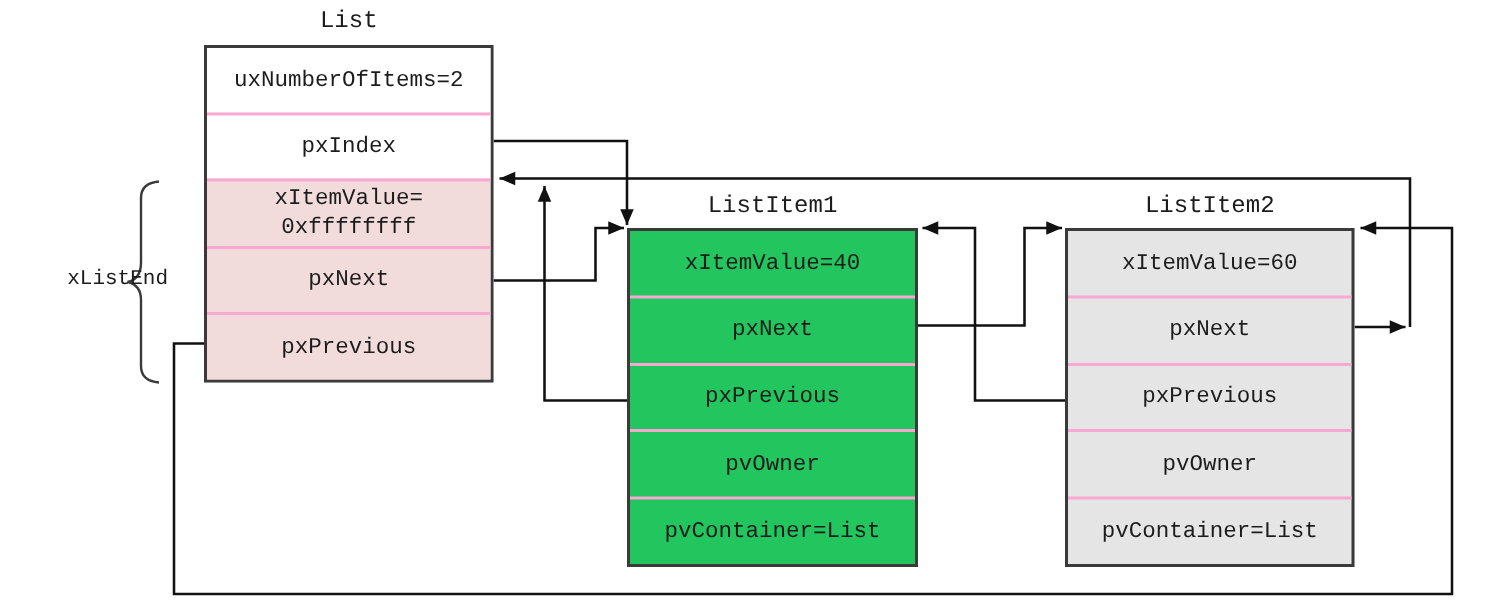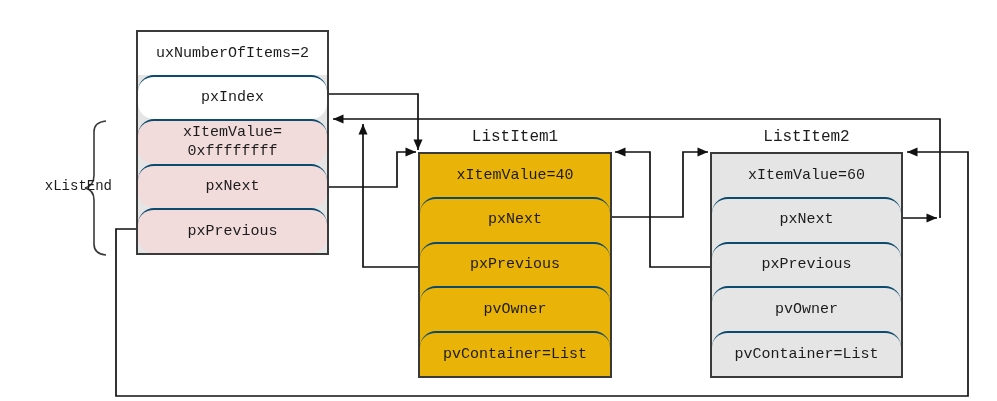--- a/index.html
+++ b/index.html
@@ -11,21 +11,21 @@
   .stage svg{position:absolute;left:0;top:0;z-index:1;}
   .box{
     position:absolute;z-index:2;display:flex;flex-direction:column;
     border:2px solid #3a3a3a;box-sizing:border-box;background:#e5e5e5;
   }
   .row{
     flex:1;display:flex;align-items:center;justify-content:center;
     font-size:15px;line-height:1.3;text-align:center;white-space:pre-line;
     letter-spacing:0px;
   }
-  .row + .row{border-top:2px solid #0c4a6e;border-radius:16px;}
+  .row + .row{border-top:2px solid #f9a8d4;}
   .row.white{background:#ffffff;}
   .title{
     position:absolute;z-index:2;text-align:center;font-size:16px;
     color:#1c1c1c;
   }
   .side-label{
     position:absolute;z-index:2;font-size:14px;text-align:right;color:#1c1c1c;
   }
 </style>
 </head>
@@ -54,31 +54,32 @@
 
     <path d="M710 267 H650 V152 H615" fill="none" stroke="#111111" stroke-width="1.7" marker-end="url(#arr)"></path>
 
     <path d="M136 229 H116 V396 H968 V152 H907" fill="none" stroke="#111111" stroke-width="1.7" marker-end="url(#arr)"></path>
 
     <path d="M106 121 Q94 122 94 132 V175 Q94 186 85 188 Q94 190 94 200 V244 Q94 254 106 255" fill="none" stroke="#3a3a3a" stroke-width="1.6"></path>
   </svg>
 
   <div class="side-label" style="left:8px;top:178px;width:68px;margin-left:36px;">xListEnd</div>
 
+  <div class="title" style="left:136px;top:5px;width:193px;">List</div>
   <div class="box" style="left:136px;top:30px;width:193px;height:225px;">
     <div class="row white">uxNumberOfItems=2</div>
     <div class="row white">pxIndex</div>
     <div class="row end-row" style="background: rgb(242, 220, 219);">xItemValue=
 0xffffffff</div>
     <div class="row end-row" style="background: rgb(242, 220, 219);">pxNext</div>
     <div class="row end-row" style="background: rgb(242, 220, 219);">pxPrevious</div>
   </div>
 
   <div class="title" style="left:418px;top:128px;width:194px;text-align:center;">ListItem1</div>
-  <div class="box" style="left: 418px; top: 152px; width: 194px; height: 226px; background: #eab308;">
+  <div class="box" style="left: 418px; top: 152px; width: 194px; height: 226px; background: #22c55e;">
     <div class="row">xItemValue=40</div>
     <div class="row">pxNext</div>
     <div class="row">pxPrevious</div>
     <div class="row">pvOwner</div>
     <div class="row">pvContainer=List</div>
   </div>
 
   <div class="title" style="left:710px;top:128px;width:193px;">ListItem2</div>
   <div class="box" style="left: 710px; top: 152px; width: 193px; height: 226px; background: #e5e5e5;">
     <div class="row">xItemValue=60</div>

